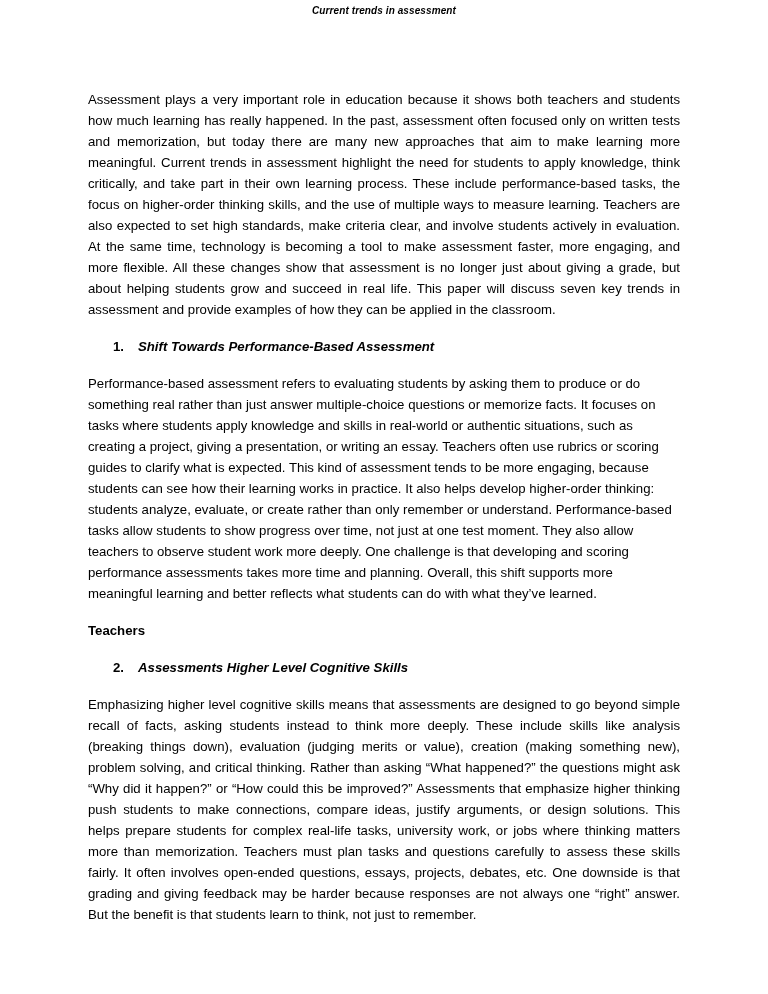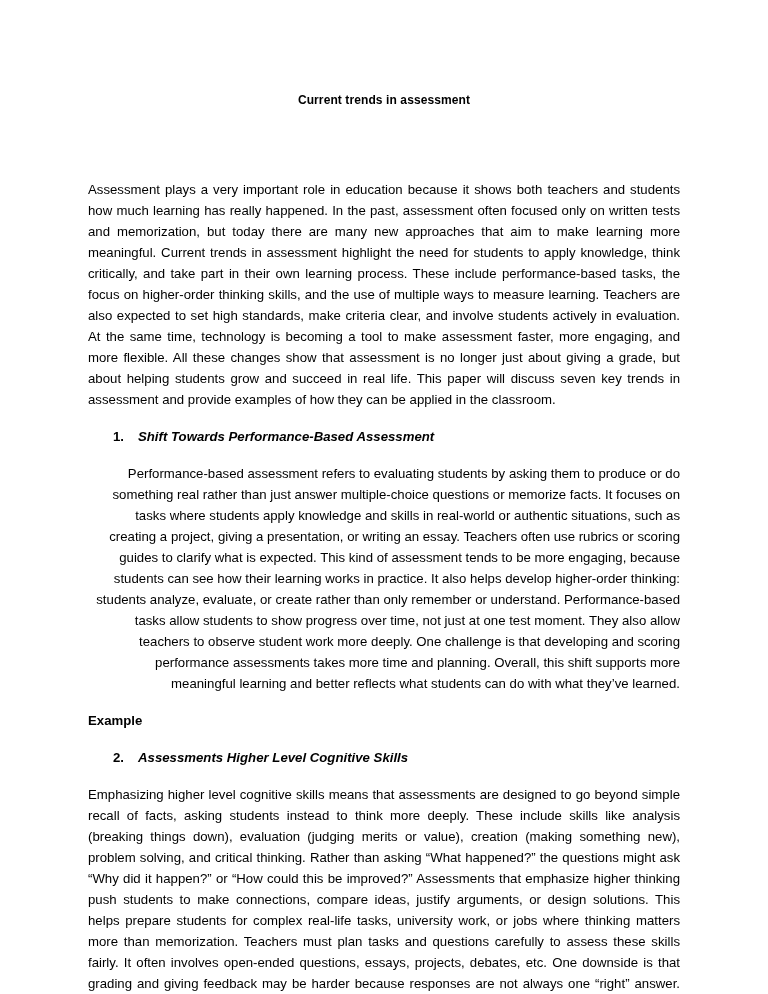--- a/index.html
+++ b/index.html
@@ -23,37 +23,37 @@
     box-sizing: border-box;
   }
   .content {
     position: absolute;
     left: 88px;
     top: 0;
     width: 592px;
   }
   .doc-title {
     text-align: center;
-    font-size: 12px;
+    font-size: 10px;
     font-weight: bold;
     line-height: 21px;
     margin: 0;
-    padding-top: 90px;
     letter-spacing: 0.1px;
+    font-style: italic;
   }
   .para {
     font-size: 13.2px;
     line-height: 21px;
     margin: 0;
     text-align: justify;
     text-justify: inter-word;
     letter-spacing: 0.01px;
   }
   .para-ragged {
-    text-align: right;
+    text-align: left;
   }
   .para-gap-top-large {
     margin-top: 68px;
   }
   .para-gap-top {
     margin-top: 16px;
   }
   .numbered-heading {
     font-size: 13.2px;
     font-weight: bold;
@@ -92,21 +92,21 @@
 
     <p class="para para-gap-top-large">Assessment plays a very important role in education because it shows both teachers and students how much learning has really happened. In the past, assessment often focused only on written tests and memorization, but today there are many new approaches that aim to make learning more meaningful. Current trends in assessment highlight the need for students to apply knowledge, think critically, and take part in their own learning process. These include performance-based tasks, the focus on higher-order thinking skills, and the use of multiple ways to measure learning. Teachers are also expected to set high standards, make criteria clear, and involve students actively in evaluation. At the same time, technology is becoming a tool to make assessment faster, more engaging, and more flexible. All these changes show that assessment is no longer just about giving a grade, but about helping students grow and succeed in real life. This paper will discuss seven key trends in assessment and provide examples of how they can be applied in the classroom.</p>
 
     <div class="numbered-heading">
       <span class="num">1.</span>
       <span class="htext">Shift Towards Performance-Based Assessment</span>
     </div>
 
     <p class="para para-ragged para-gap-top">Performance-based assessment refers to evaluating students by asking them to produce or do something real rather than just answer multiple-choice questions or memorize facts. It focuses on tasks where students apply knowledge and skills in real-world or authentic situations, such as creating a project, giving a presentation, or writing an essay. Teachers often use rubrics or scoring guides to clarify what is expected. This kind of assessment tends to be more engaging, because students can see how their learning works in practice. It also helps develop higher-order thinking: students analyze, evaluate, or create rather than only remember or understand. Performance-based tasks allow students to show progress over time, not just at one test moment. They also allow teachers to observe student work more deeply. One challenge is that developing and scoring performance assessments takes more time and planning. Overall, this shift supports more meaningful learning and better reflects what students can do with what they’ve learned.</p>
 
-    <p class="sub-heading">Example</p>
+    <p class="sub-heading">Teachers</p>
 
 
     <div class="numbered-heading">
       <span class="num">2.</span>
       <span class="htext">Assessments Higher Level Cognitive Skills</span>
     </div>
 
     <p class="para para-gap-top">Emphasizing higher level cognitive skills means that assessments are designed to go beyond simple recall of facts, asking students instead to think more deeply. These include skills like analysis (breaking things down), evaluation (judging merits or value), creation (making something new), problem solving, and critical thinking. Rather than asking “What happened?” the questions might ask “Why did it happen?” or “How could this be improved?” Assessments that emphasize higher thinking push students to make connections, compare ideas, justify arguments, or design solutions. This helps prepare students for complex real-life tasks, university work, or jobs where thinking matters more than memorization. Teachers must plan tasks and questions carefully to assess these skills fairly. It often involves open-ended questions, essays, projects, debates, etc. One downside is that grading and giving feedback may be harder because responses are not always one “right” answer. But the benefit is that students learn to think, not just to remember.</p>
 
   </div>

